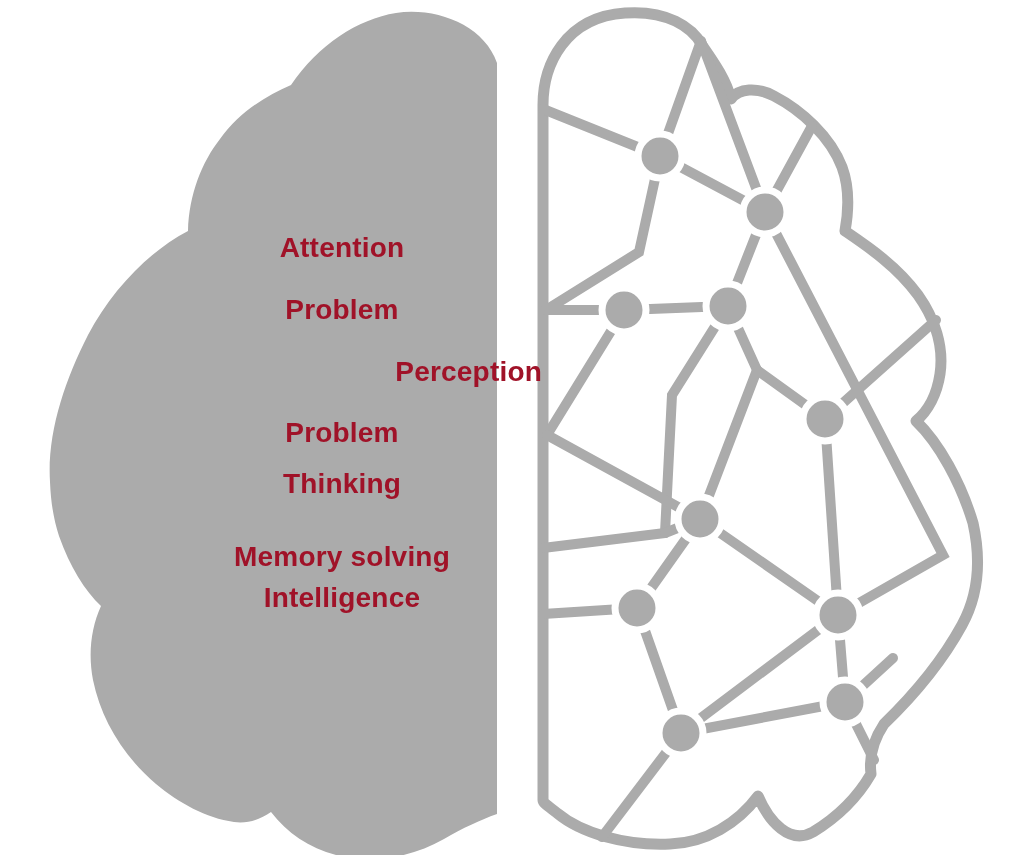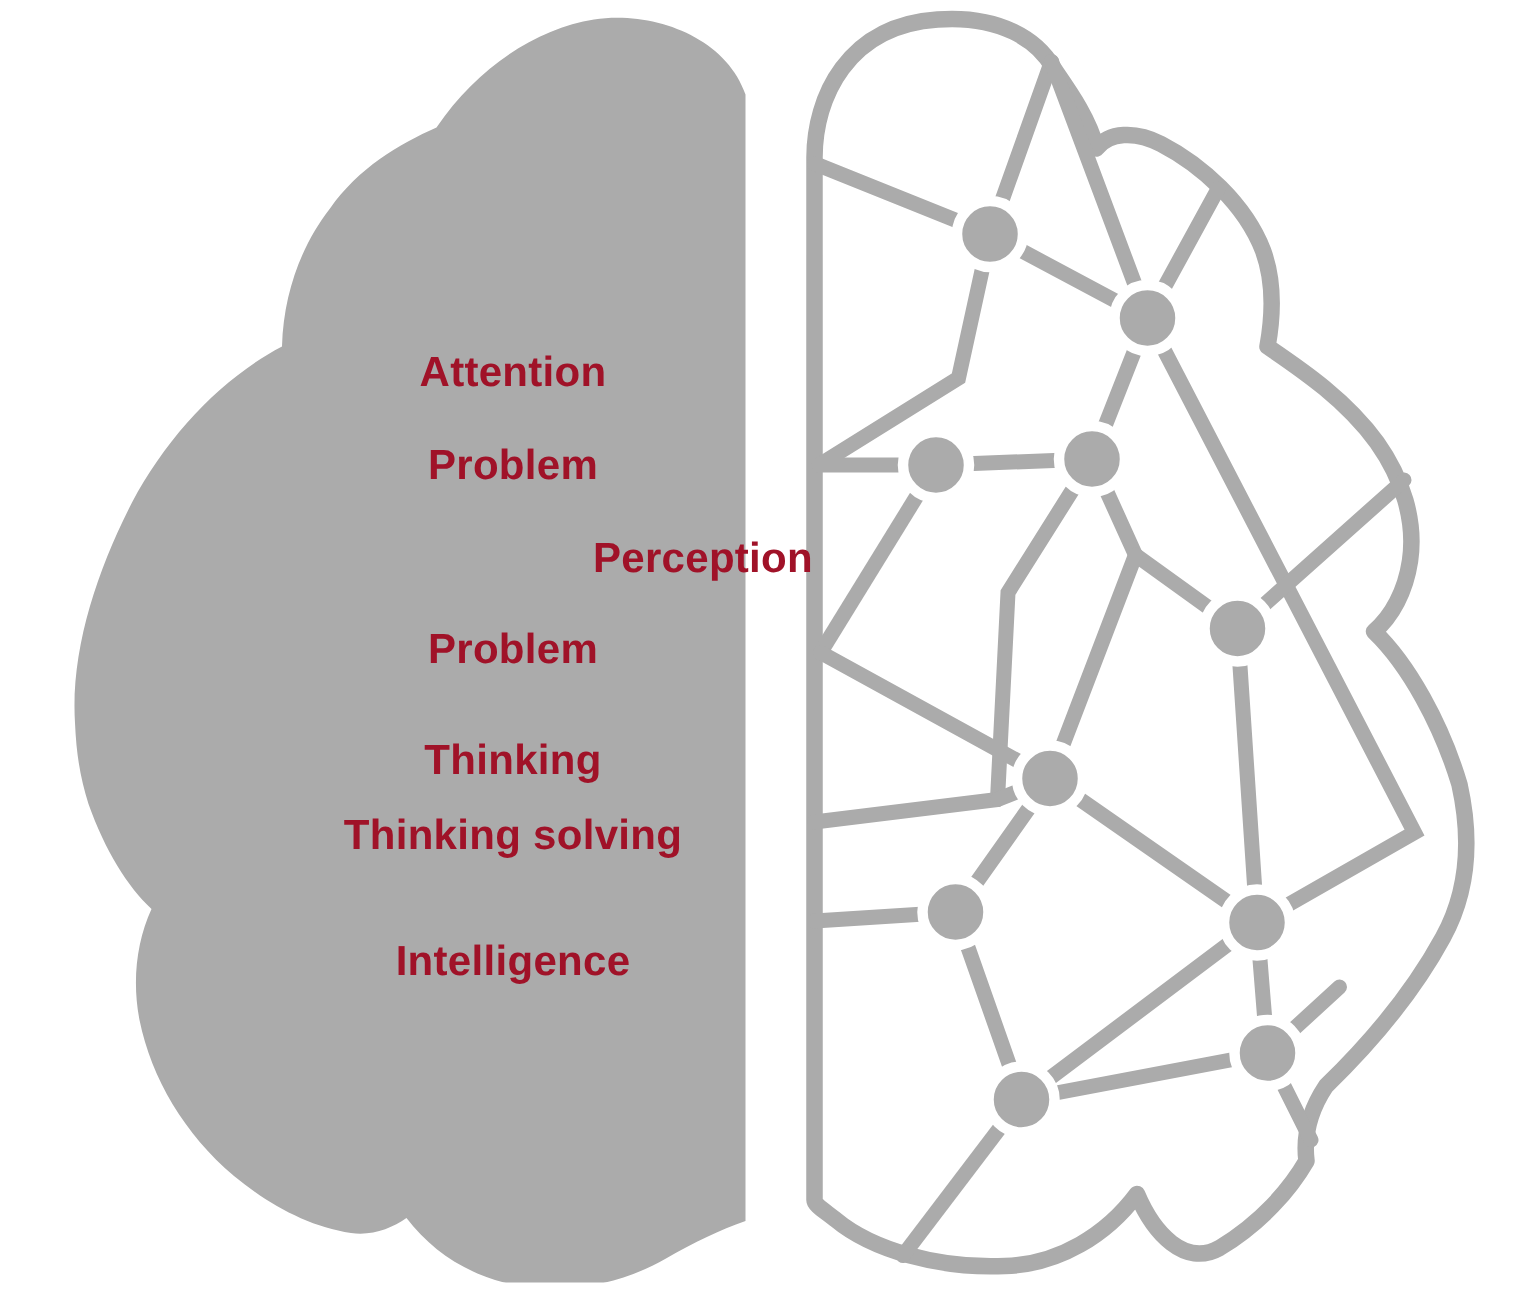--- a/index.html
+++ b/index.html
@@ -76,18 +76,18 @@
         <circle cx="845" cy="699" r="22"></circle>
         <circle cx="681" cy="730" r="22"></circle>
       </g>
   </svg>
 
   <div id="function-labels">
       <div class="func" style="top: 228px;">Attention</div>
       <div class="func" style="top: 289.8px;">Problem</div>
       <div class="func" style="top: 351.6px; text-align: right;">Perception</div>
       <div class="func" style="top: 413.4px;">Problem</div>
-      <div class="func" style="top: 487px; text-align: center;">Thinking</div>
-      <div class="func" style="top: 537px;">Thinking solving</div>
-      <div class="func" style="top: 621px; text-align: center;">Intelligence</div>
+      <div class="func" style="top: 464px; text-align: center;">Thinking</div>
+      <div class="func" style="top: 537px;">Memory solving</div>
+      <div class="func" style="top: 578px; text-align: center;">Intelligence</div>
     </div>
 
 </div>
 
 </body></html>

